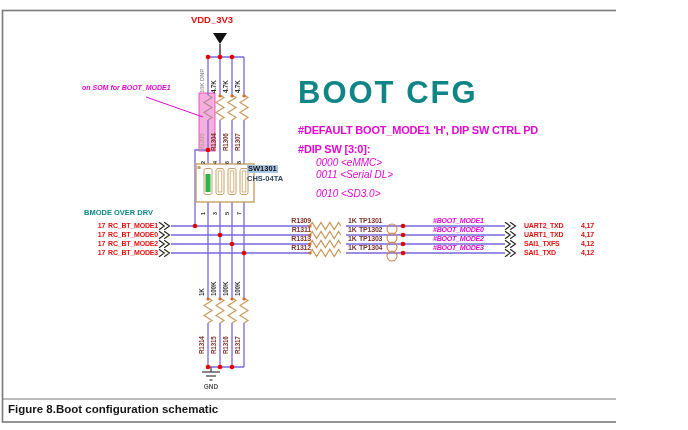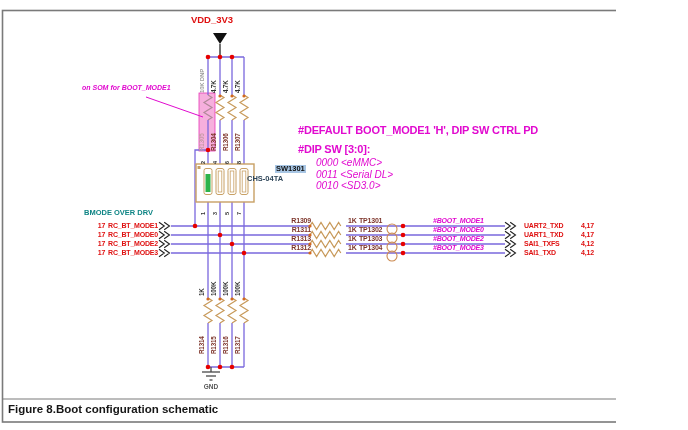--- a/index.html
+++ b/index.html
@@ -12,21 +12,21 @@
   .magenta{color:#E10ACF;}
   .teal{color:#0F8585;}
   .gray{color:#9a9a9a;}
   .dark{color:#333;}
   .vtext{position:absolute;writing-mode:vertical-rl;transform:rotate(180deg);
          font-size:6.3px;font-weight:600;letter-spacing:-0.2px;line-height:1;
          display:flex;align-items:center;}
   .rowlabel{display:flex;justify-content:flex-end;gap:3px;}
   .destrow{display:flex;}
   .destname{width:57px;display:inline-block;}
-  .swref{background:#A8C6E4;color:#101010;padding:0 1px;font-size:7.5px;font-weight:700;margin-left:28px;}
+  .swref{background:#A8C6E4;color:#101010;padding:0 1px;font-size:7.5px;font-weight:700;}
   .swpart{color:#2F4659;font-size:7.5px;font-weight:600;}
   .notebold{font-size:11px;font-weight:700;color:#E10ACF;letter-spacing:-0.2px;}
   .noteitalic{font-size:10px;font-style:italic;font-weight:400;color:#E10ACF;line-height:11.5px;}
   .caption{font-size:11.5px;font-weight:700;color:#161616;display:flex;}
   svg{position:absolute;left:0;top:0;}
 </style>
 </head>
 <body>
 
 <div class="stage">
@@ -236,24 +236,25 @@
   <span class="vtext dark" style="left:211px;top:268px;height:28px;">100K</span>
   <span class="vtext dark" style="left:223px;top:268px;height:28px;">100K</span>
   <span class="vtext dark" style="left:235px;top:268px;height:28px;">100K</span>
   <span class="vtext maroon" style="left:199px;top:324px;height:30px;">R1314</span>
   <span class="vtext maroon" style="left:211px;top:324px;height:30px;">R1315</span>
   <span class="vtext maroon" style="left:223px;top:324px;height:30px;">R1316</span>
   <span class="vtext maroon" style="left:235px;top:324px;height:30px;">R1317</span>
 
   <span class="t" style="left:196px;top:383px;width:30px;text-align:center;font-size:6.5px;font-weight:600;color:#555;">GND</span>
 
+  <span class="t teal" style="left:298px;top:76px;font-size:31px;font-weight:800;letter-spacing:2px;">BOOT CFG</span>
   <span class="t notebold" style="left:298px;top:124px;">#DEFAULT BOOT_MODE1 'H', DIP SW CTRL PD</span>
   <span class="t notebold" style="left:298px;top:143px;">#DIP SW [3:0]:</span>
   <span class="t noteitalic" style="left:316px;top:157px;">0000 &lt;eMMC&gt;</span>
   <span class="t noteitalic" style="left:316px;top:168.5px;">0011 &lt;Serial DL&gt;</span>
-  <span class="t noteitalic" style="left:316px;top:180px;">0010 &lt;SD3.0&gt;</span>
+  <span class="t noteitalic" style="left:316px;top:188px;">0010 &lt;SD3.0&gt;</span>
 
   <span class="t caption" style="left:8px;top:403px;">
     <span>Figure 8.</span>
     <span>Boot configuration schematic</span>
   </span>
 
 </div>
 
 </body></html>

